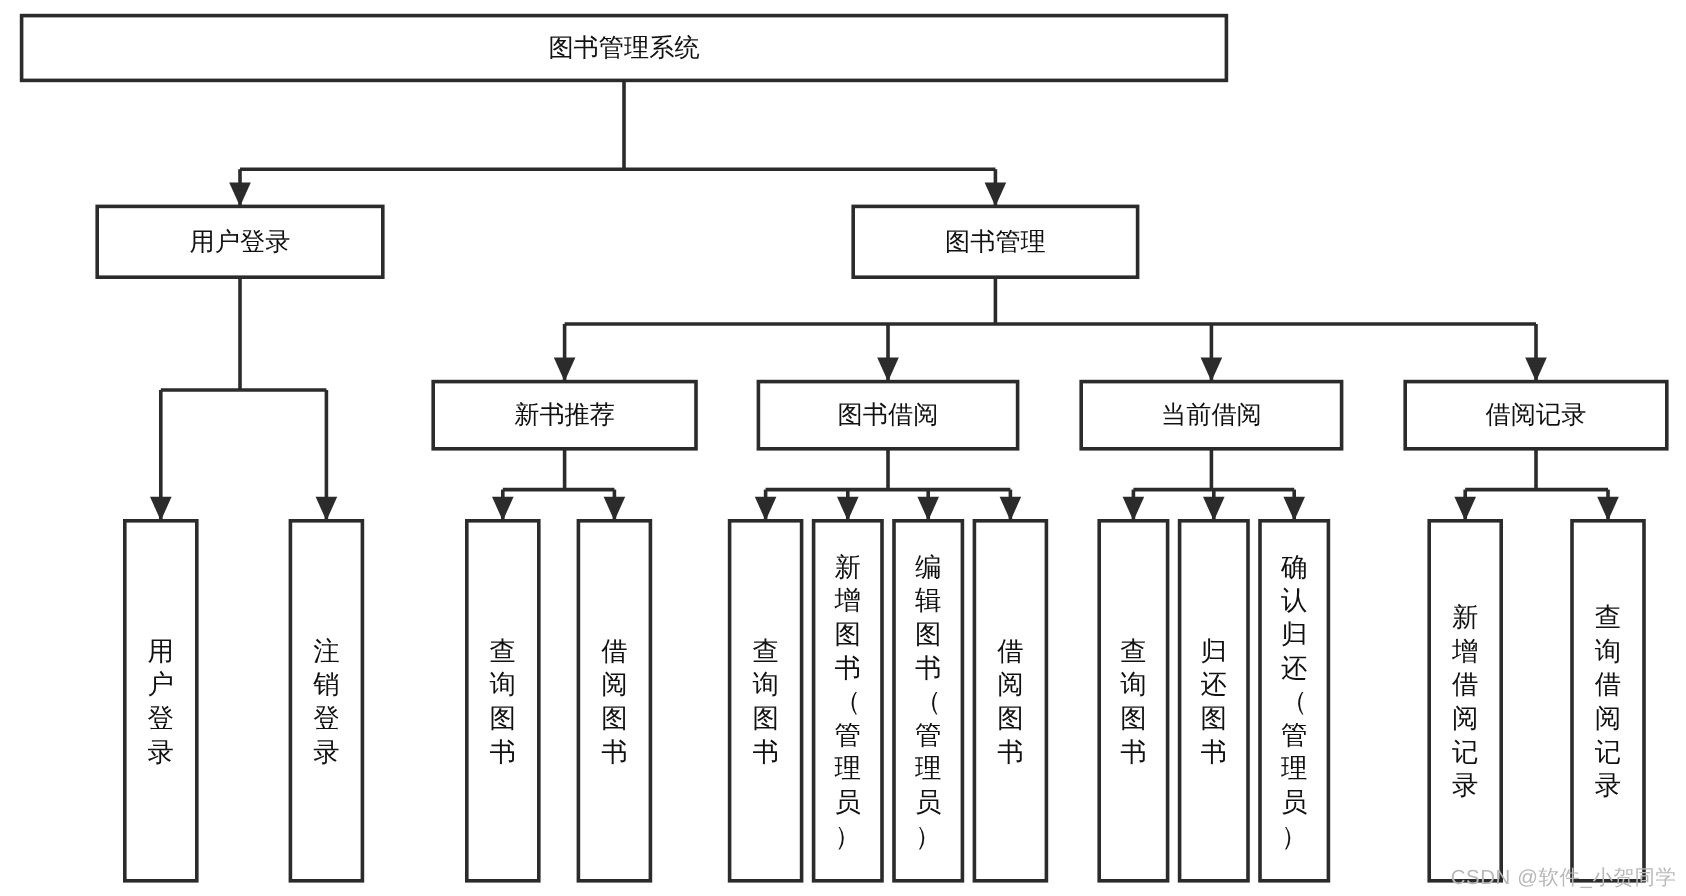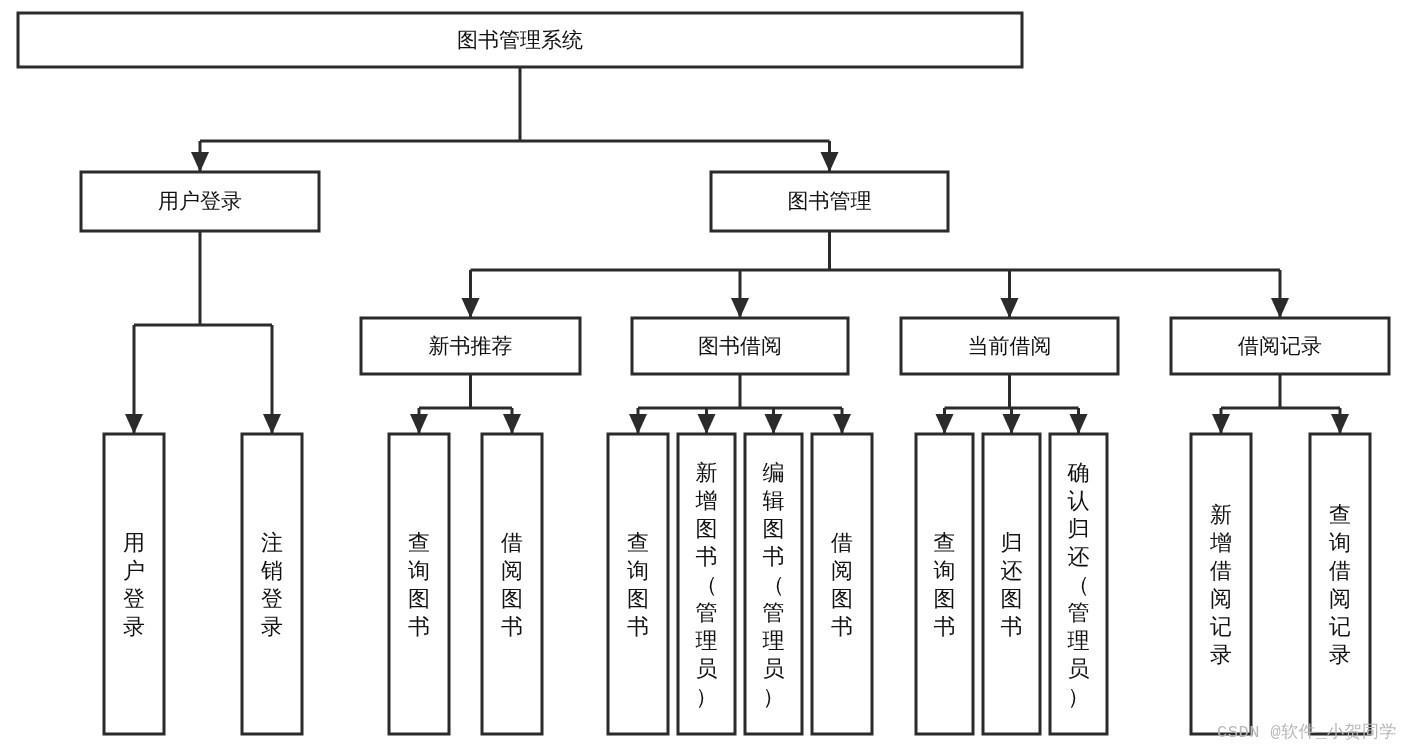--- a/index.html
+++ b/index.html
@@ -51,21 +51,21 @@
   .node-label-v {
     font-family: "Liberation Sans", "DejaVu Sans", sans-serif;
     font-size: 22px;
     fill: #111111;
     text-anchor: middle;
   }
   .watermark {
     position: absolute;
     right: 8px;
     bottom: 4px;
-    font-family: Liberation Mono, monospace;
+    font-family: Liberation Sans, sans-serif;
     font-size: 17px;
     color: #b8b8b8;
     letter-spacing: 0.5px;
     white-space: nowrap;
     user-select: none;
   }
 </style>
 </head>
 <body>
 

